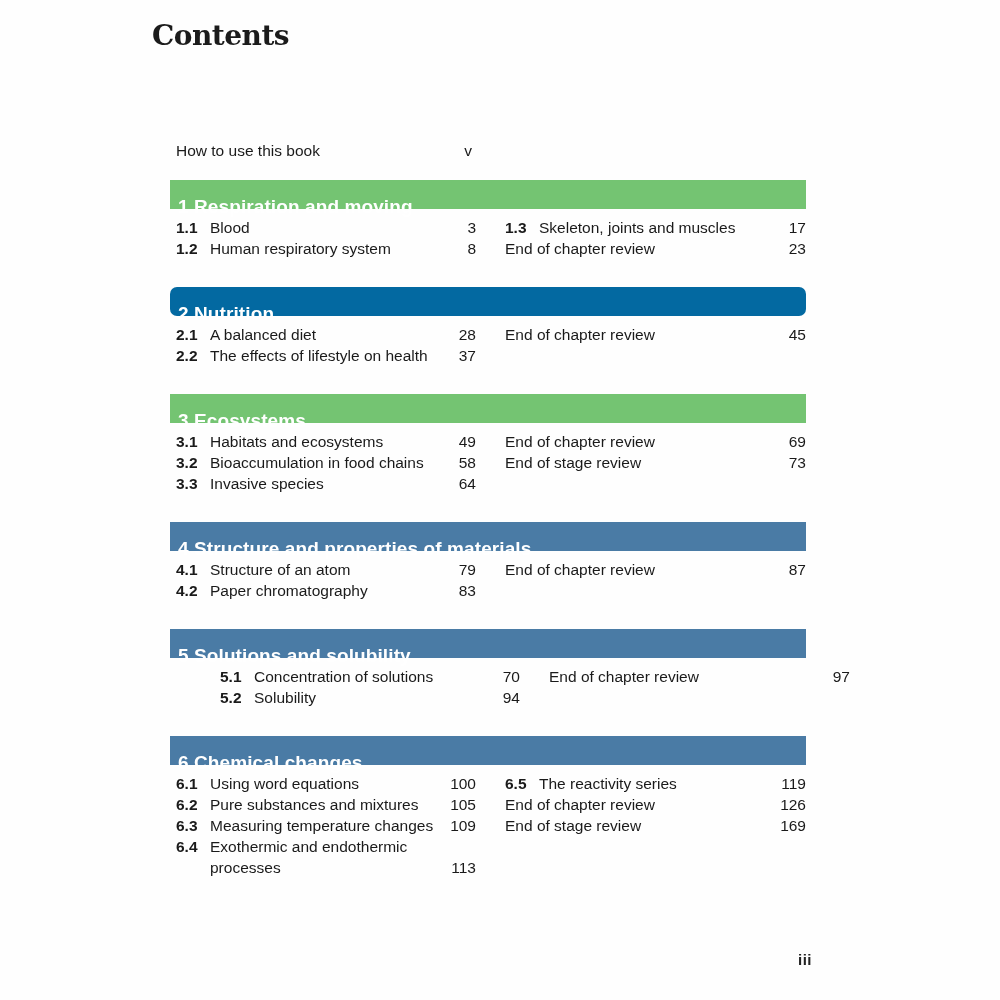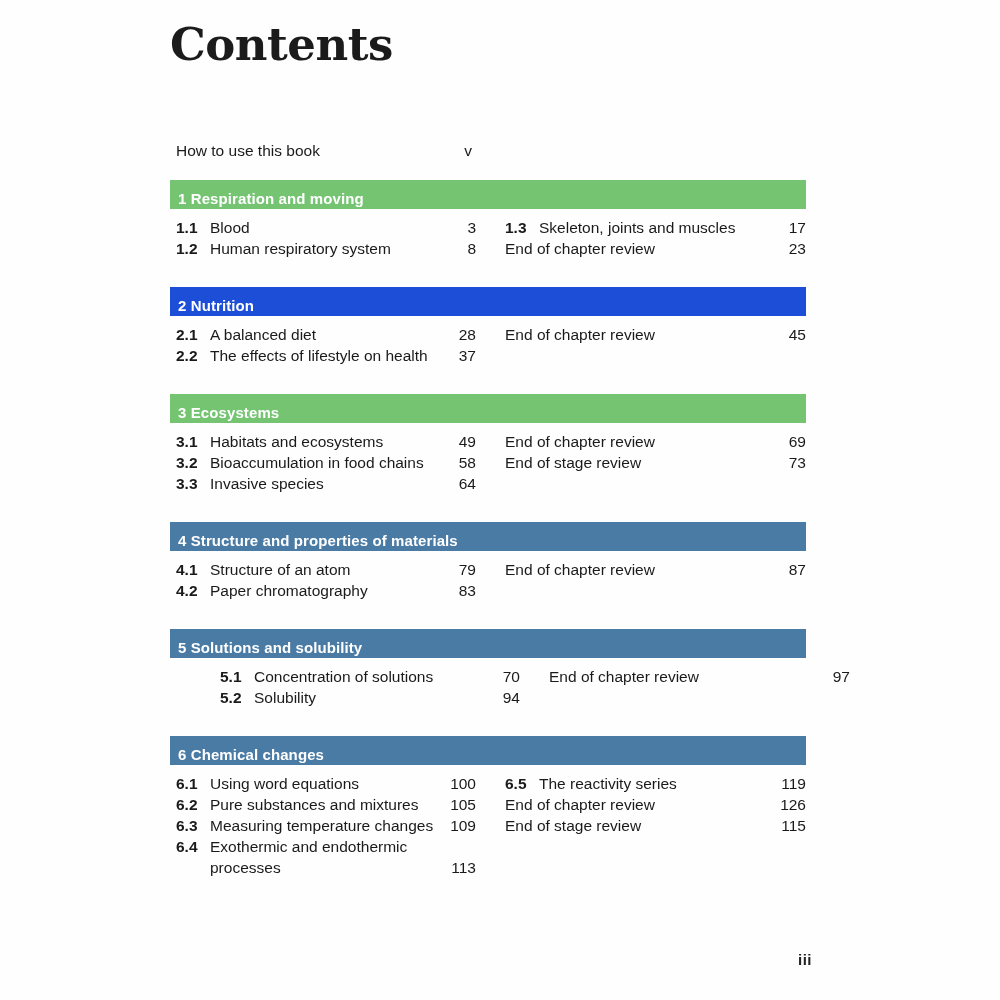--- a/index.html
+++ b/index.html
@@ -21,24 +21,24 @@
     left: 0;
     top: 0;
     width: 1000px;
     height: 1000px;
     background: #fefefe;
   }
 
   
   .page-title {
     position: absolute;
-    left: 170px;
+    left: 152px;
     top: 22px;
     font-family: "DejaVu Serif", "Liberation Serif", serif;
-    font-size: 45px;
+    font-size: 28px;
     font-weight: 700;
     letter-spacing: -0.5px;
     color: #1b1b1b;
     line-height: 1;
   }
 
   
   .toc {
     position: absolute;
     left: 170px;
@@ -69,23 +69,23 @@
     text-align: right;
   }
 
   
   .chapter {
     margin-top: 14px;
   }
   .chapter-bar {
     height: 29px;
     line-height: 29px;
-    padding: 4px 8px;
+    padding: 12px 8px;
     color: #ffffff;
-    font-size: 15px;
+    font-size: 19px;
     font-weight: 700;
     box-sizing: border-box;
     white-space: nowrap;
     letter-spacing: 0.1px;
   }
   .chapter-bar.green { background: #74c472; }
   .chapter-bar.blue  { background: #4a7ba5; }
 
   .chapter-body {
     position: relative;
@@ -182,21 +182,21 @@
                 <span class="pg">17</span>
               </div>
               <div class="entry">
                 <span class="label nonum">End of chapter review</span>
                 <span class="pg">23</span>
               </div>
             </div>
           </div>
         </div>
         <div class="chapter">
-          <div class="chapter-bar green" style="background: #1d4ed8;">2 Nutrition</div>
+          <div class="chapter-bar green" style="background: #0369a1; border-radius: 7px;">2 Nutrition</div>
           <div class="chapter-body" style="height: 56px;">
             <div class="col col-left">
               <div class="entry">
                 <span class="num">2.1</span>
                 <span class="label">A balanced diet</span>
                 <span class="pg">28</span>
               </div>
               <div class="entry">
                 <span class="num">2.2</span>
                 <span class="label">The effects of lifestyle on health</span>
@@ -322,21 +322,21 @@
                 <span class="num">6.5</span>
                 <span class="label">The reactivity series</span>
                 <span class="pg">119</span>
               </div>
               <div class="entry">
                 <span class="label nonum">End of chapter review</span>
                 <span class="pg">126</span>
               </div>
               <div class="entry">
                 <span class="label nonum">End of stage review</span>
-                <span class="pg">115</span>
+                <span class="pg">169</span>
               </div>
             </div>
           </div>
         </div>
       </div>
   </div>
 
   <div class="folio">iii</div>
 
 </div>

